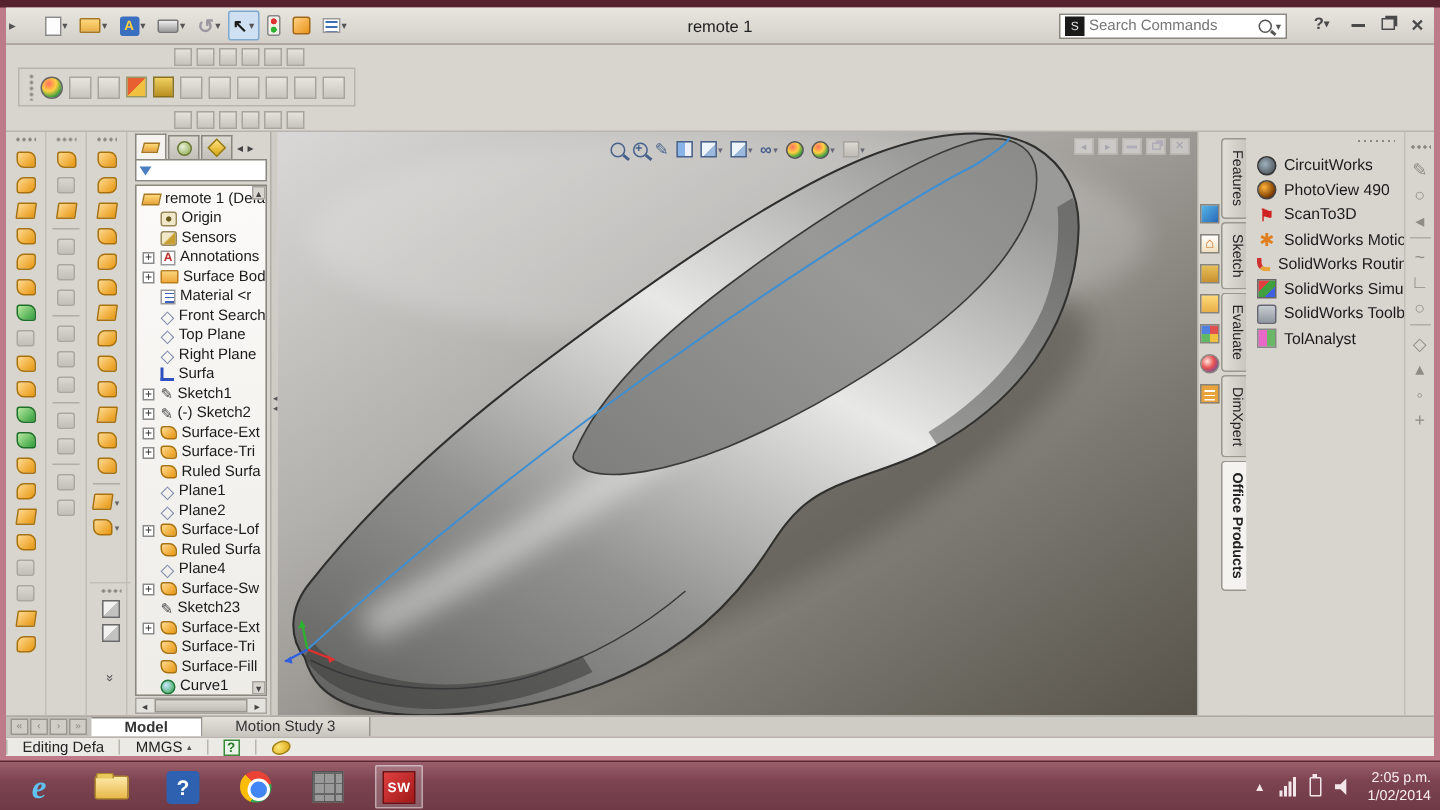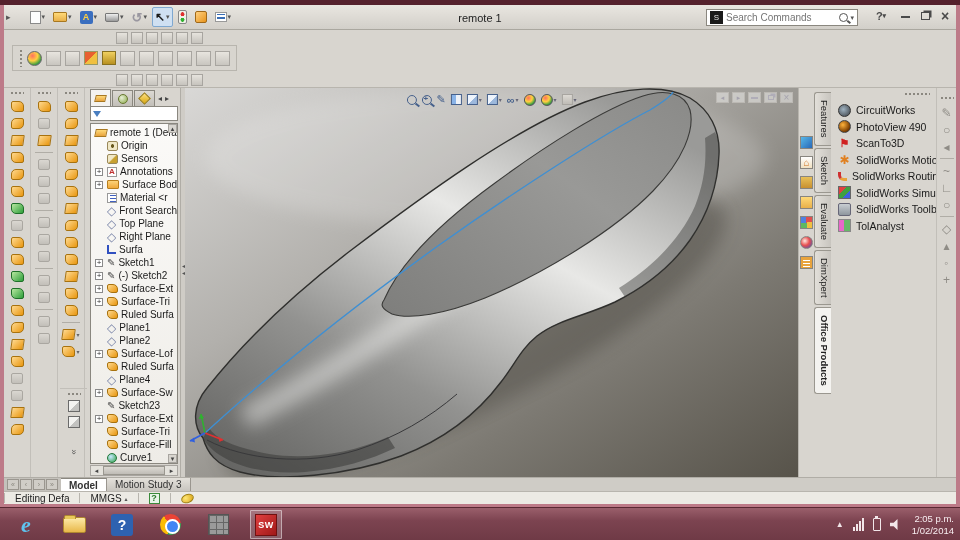--- a/index.html
+++ b/index.html
@@ -139,21 +139,21 @@
   .a-tolanalyst{background:linear-gradient(90deg,#e868c8 0 50%,#68b868 0);border:1px solid #888}
   .alabel{font-size:10.5px;white-space:nowrap;overflow:hidden}
   
   #rightbar{position:absolute;left:932px;top:0;width:20px;height:389px;background:#d8d5cf;border-left:1px solid #c2bfb9;display:flex;flex-direction:column;align-items:center;padding-top:8px}
   .rbic{height:17px;display:flex;align-items:center;justify-content:center;color:#8f8c86;font-size:12px}
   .rsep{width:14px;height:1px;background:#b0ada6;margin:3px 0}
   
   #bottomtabs{position:absolute;left:4px;top:477px;width:952px;height:14px;background:#cfccc6;border-top:1px solid #b0ada6;display:flex;align-items:stretch}
   #tabnav{display:flex;align-items:center;gap:1px;padding:0 3px;background:#c4c1bb}
   .navb{width:12px;height:11px;background:#d0cdc7;border:1px solid #9a968f;color:#8a877f;font-size:7px;display:flex;align-items:center;justify-content:center}
-  .mtab{display:flex;align-items:center;padding:0 8px;font-size:10px;border-right:1px solid #9a968f;background:linear-gradient(#e4e1db,#c8c5bf);color:#333}
+  .mtab{display:flex;align-items:center;padding:0 22px;font-size:10px;border-right:1px solid #9a968f;background:linear-gradient(#e4e1db,#c8c5bf);color:#333}
   .mtab.active{background:#fff;font-weight:bold;border-top:1px solid #8a877f}
   
   #statusbar{position:absolute;left:4px;top:491px;width:952px;height:13px;background:#eceae4;border-top:1px solid #b8b5ae;display:flex;align-items:center;font-size:10px;color:#222}
   #statusleft{padding-left:6px;flex:1}
   #statusright{display:flex;align-items:center;gap:10px;padding-right:10px}
   .sdiv{width:1px;height:10px;background:#b8b5ae}
   #unitsbox{display:flex;align-items:center;gap:3px}
   #unitsbox .udd{font-size:6px;color:#555}
   .qbox{width:11px;height:11px;background:#e8f4e8;border:1px solid #3a8a3a;color:#2a7a2a;font-size:9px;font-weight:bold;display:flex;align-items:center;justify-content:center}
   .tagoval{width:13px;height:9px;border-radius:50%;background:radial-gradient(circle at 35% 35%,#ffe878,#d8a010);border:1px solid #a08010;transform:rotate(-20deg)}

